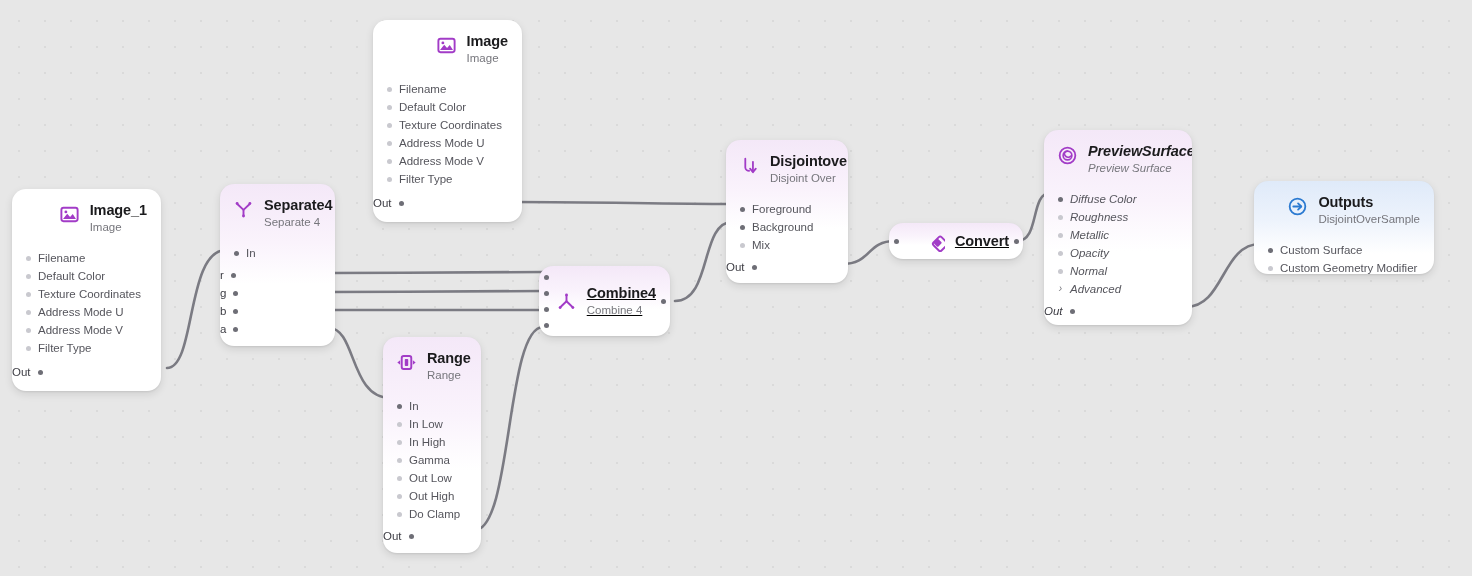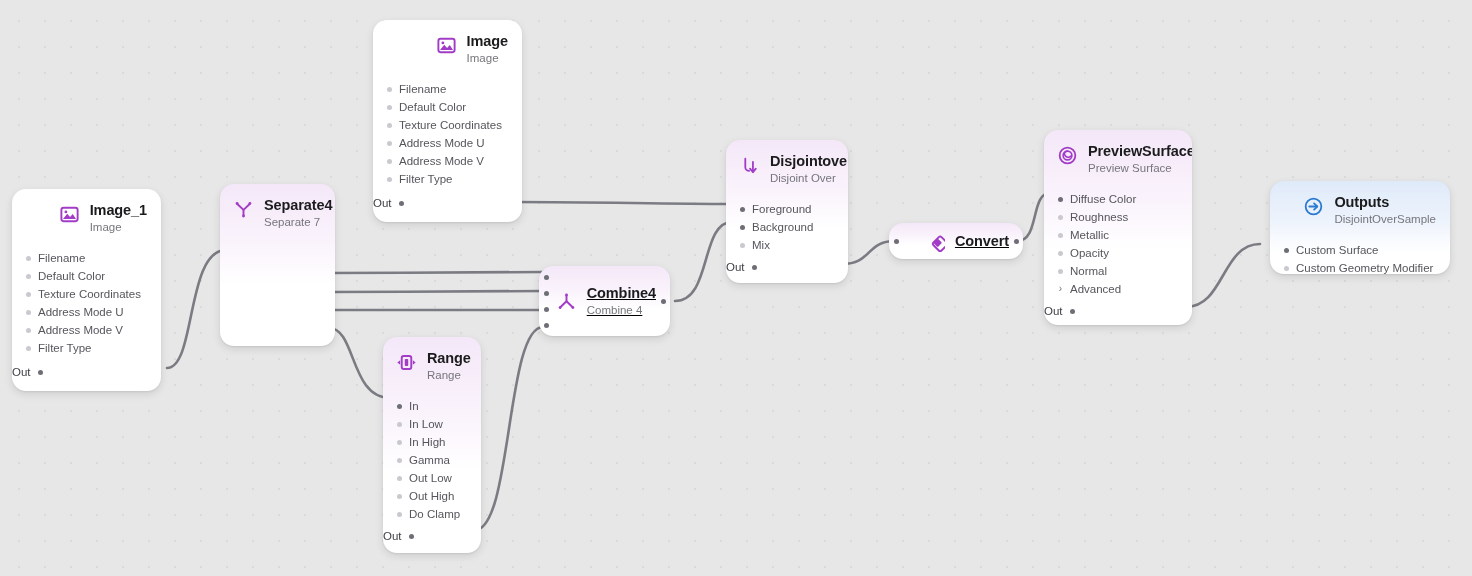--- a/index.html
+++ b/index.html
@@ -201,32 +201,32 @@
             <span>Filter Type</span>
           </div>
         </div>
         <div class="node-foot" style="margin-top: auto;">
           <div class="port out-port">
             <span>Out</span>
             <span class="dot"></span>
           </div>
         </div>
       </div>
-      <div class="node tint-purple" style="left: 220px; top: 184px; width: 115px; height: 162px; display: flex; flex-direction: row;">
+      <div class="node tint-purple" style="left: 220px; top: 184px; width: 115px; height: 162px; display: flex; flex-direction: column;">
         <div class="node-head">
           <svg class="node-icon" viewBox="0 0 22 22">
             <path d="M4.5 5.2 L11 11.4 L17.5 5.2" fill="none" stroke="#a23cc7" stroke-width="2" stroke-linecap="round" stroke-linejoin="round"></path>
             <path d="M11 11.4 L11 17.4" fill="none" stroke="#a23cc7" stroke-width="2" stroke-linecap="round"></path>
             <circle cx="4.3" cy="4.6" r="1.5" fill="#a23cc7"></circle>
             <circle cx="17.7" cy="4.6" r="1.5" fill="#a23cc7"></circle>
             <circle cx="11" cy="17.8" r="1.5" fill="#a23cc7"></circle>
           </svg>
           <div class="node-titles">
             <span class="node-title">Separate4</span>
-            <span class="node-subtitle">Separate 7</span>
+            <span class="node-subtitle">Separate 4</span>
           </div>
         </div>
         <div class="ports">
           <div class="port">
             <span class="dot"></span>
             <span>In</span>
           </div>
         </div>
         <div class="node-foot" style="margin-top: auto;">
           <div class="port out-port">
@@ -409,21 +409,21 @@
             <rect x="11" y="6.3" width="6.6" height="6.6" rx="1.2" transform="rotate(45 11 11)" fill="#a23cc7"></rect>
           </svg>
           <div class="node-titles">
             <span class="node-title">Convert</span>
           </div>
         </div>
         <div class="side-dots right">
           <span class="dot"></span>
         </div>
       </div>
-      <div class="node tint-purple" style="left: 1044px; top: 130px; width: 148px; height: 195px; display: flex; flex-direction: column;">
+      <div class="node tint-purple" style="left: 1044px; top: 130px; width: 148px; height: 195px; display: flex; flex-direction: column; font-style: italic;">
         <div class="node-head">
           <svg class="node-icon" viewBox="0 0 22 22">
             <circle cx="11" cy="11" r="8.2" fill="none" stroke="#a23cc7" stroke-width="1.9"></circle>
             <circle cx="11" cy="11" r="4.6" fill="none" stroke="#a23cc7" stroke-width="1.7"></circle>
             <path d="M11 6.4 C 8 6.4 7 9 8.4 11 C 9.8 13 13 13.6 14.2 11.6" fill="none" stroke="#a23cc7" stroke-width="1.7" stroke-linecap="round"></path>
           </svg>
           <div class="node-titles">
             <span class="node-title">PreviewSurface</span>
             <span class="node-subtitle">Preview Surface</span>
           </div>
@@ -454,21 +454,21 @@
             <span>Advanced</span>
           </div>
         </div>
         <div class="node-foot" style="margin-top: auto;">
           <div class="port out-port">
             <span>Out</span>
             <span class="dot"></span>
           </div>
         </div>
       </div>
-      <div class="node tint-blue" style="left: 1254px; top: 181px; width: 180px; height: 93px; margin-left: 16px;">
+      <div class="node tint-blue" style="left: 1254px; top: 181px; width: 180px; height: 93px;">
         <div class="node-head">
           <svg class="node-icon" viewBox="0 0 22 22">
             <circle cx="11" cy="11" r="8.2" fill="none" stroke="#2b7ad1" stroke-width="1.9"></circle>
             <path d="M6.6 11 L14.6 11" fill="none" stroke="#2b7ad1" stroke-width="1.9" stroke-linecap="round"></path>
             <path d="M11.6 7.8 L15 11 L11.6 14.2" fill="none" stroke="#2b7ad1" stroke-width="1.9" stroke-linecap="round" stroke-linejoin="round"></path>
           </svg>
           <div class="node-titles">
             <span class="node-title">Outputs</span>
             <span class="node-subtitle">DisjointOverSample</span>
           </div>

